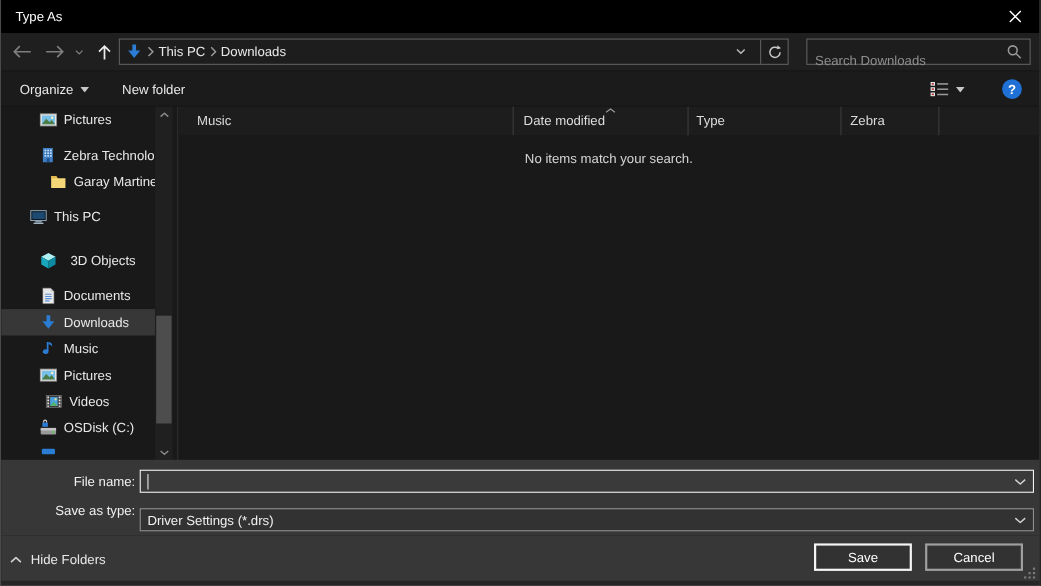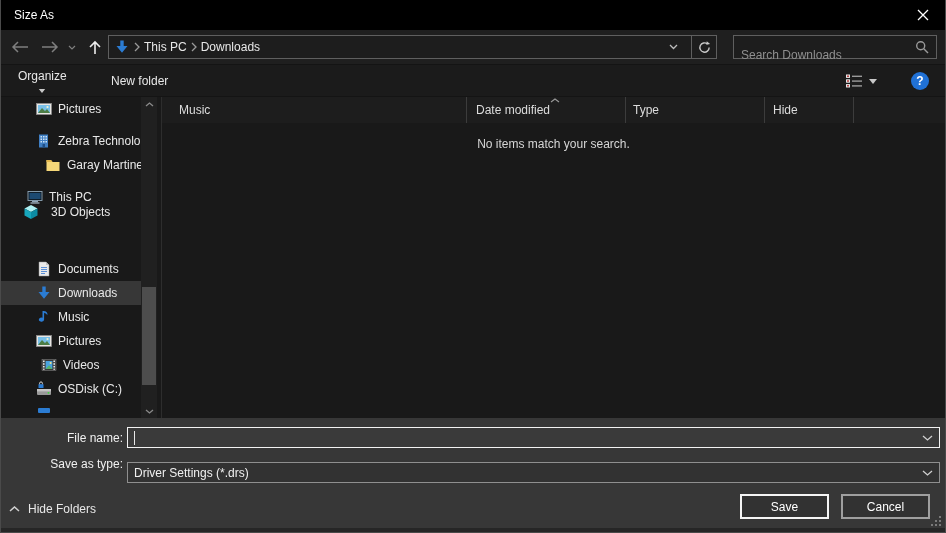--- a/index.html
+++ b/index.html
@@ -70,21 +70,21 @@
   .bottom-strip{position:absolute;left:0;bottom:0;width:100%;height:4px;background:#262626;}
   .grip{position:absolute;right:3px;bottom:5px;}
   svg{display:block;}
 </style>
 </head>
 <body>
 
 <div class="dialog">
 
   <div class="titlebar">
-    <span class="title">Size As</span>
+    <span class="title">Type As</span>
     <div class="close-btn">
       <svg width="12" height="12" viewBox="0 0 12 12">
           <path d="M1 1 L11 11 M11 1 L1 11" stroke="#fff" stroke-width="1.3"></path>
         </svg>
     </div>
   </div>
 
   <div class="navbar">
     <div class="nav-btn" style="left:8px;width:22px;">
       <svg width="18" height="12" viewBox="0 0 18 12">
@@ -146,21 +146,21 @@
       <span class="mag">
         <svg width="14" height="14" viewBox="0 0 14 14">
             <circle cx="5.7" cy="5.7" r="4" stroke="#9a9a9a" stroke-width="1.4" fill="none"></circle>
             <path d="M8.8 8.8 L13 13" stroke="#9a9a9a" stroke-width="1.4"></path>
           </svg>
       </span>
     </div>
   </div>
 
   <div class="toolbar">
-    <div class="tb-btn" style="left:9px;flex-direction:column;">
+    <div class="tb-btn" style="left:9px;">
       <span>Organize</span>
       <svg width="8" height="5" viewBox="0 0 8 5">
           <path d="M0 0 h8 L4 5 z" fill="#c8c8c8"></path>
         </svg>
     </div>
     <div class="tb-btn" style="left:102px;">
       <span>New folder</span>
     </div>
     <div class="tb-btn" style="left:840px;padding:0 4px;">
       <svg width="18" height="14" viewBox="0 0 18 14">
@@ -235,21 +235,21 @@
           <span class="s-icon">
             <svg width="16" height="16" viewBox="0 0 16 16">
               <rect x="1" y="2.5" width="14" height="9" fill="#0f1921" stroke="#8fa6b8" stroke-width="0.9"></rect>
               <rect x="2.4" y="3.9" width="11.2" height="6.2" fill="#1c4a72"></rect>
               <rect x="5" y="12" width="6" height="1.2" fill="#8fa6b8"></rect>
               <rect x="3.5" y="13.4" width="9" height="1.2" fill="#a9bccb"></rect>
             </svg>
           </span>
           <span class="s-label">This PC</span>
         </div>
-        <div class="sidebar-item" style="top: 103px; padding-left: 22px; gap: 12px;">
+        <div class="sidebar-item" style="top: 128px; padding-left: 35px; gap: 12px;">
           <span class="s-icon">
             <svg width="16" height="16" viewBox="0 0 16 16">
               <path d="M8 1 L14.5 4.5 L8 8 L1.5 4.5 z" fill="#aef0f2"></path>
               <path d="M1.5 4.5 L8 8 v7 L1.5 11.5 z" fill="#18a7bd"></path>
               <path d="M14.5 4.5 L8 8 v7 l6.5 -3.5 z" fill="#0c8ba3"></path>
             </svg>
           </span>
           <span class="s-label">3D Objects</span>
         </div>
         <div class="sidebar-item" style="top: 160px; padding-left: 35px;">
@@ -350,21 +350,21 @@
           </svg>
       </div>
     </div>
     <div class="side-sep"></div>
 
     <div class="main">
       <div class="header-row">
           <div class="col-header" style="left: 0px; width: 305px; padding-left: 17px;">Music</div>
           <div class="col-header" style="left: 305px; width: 159px; padding-left: 9px;">Date modified</div>
           <div class="col-header" style="left: 464px; width: 139px; padding-left: 7px;">Type</div>
-          <div class="col-header" style="left: 603px; width: 89px; padding-left: 8px;">Hide</div>
+          <div class="col-header" style="left: 603px; width: 89px; padding-left: 8px;">Zebra</div>
         </div>
       <div class="sort-ind">
         <svg width="10" height="5" viewBox="0 0 10 5">
             <path d="M1 4 L5 1 L9 4" stroke="#9a9a9a" stroke-width="1.1" fill="none"></path>
           </svg>
       </div>
       <div class="empty-msg">No items match your search.</div>
     </div>
   </div>
 

